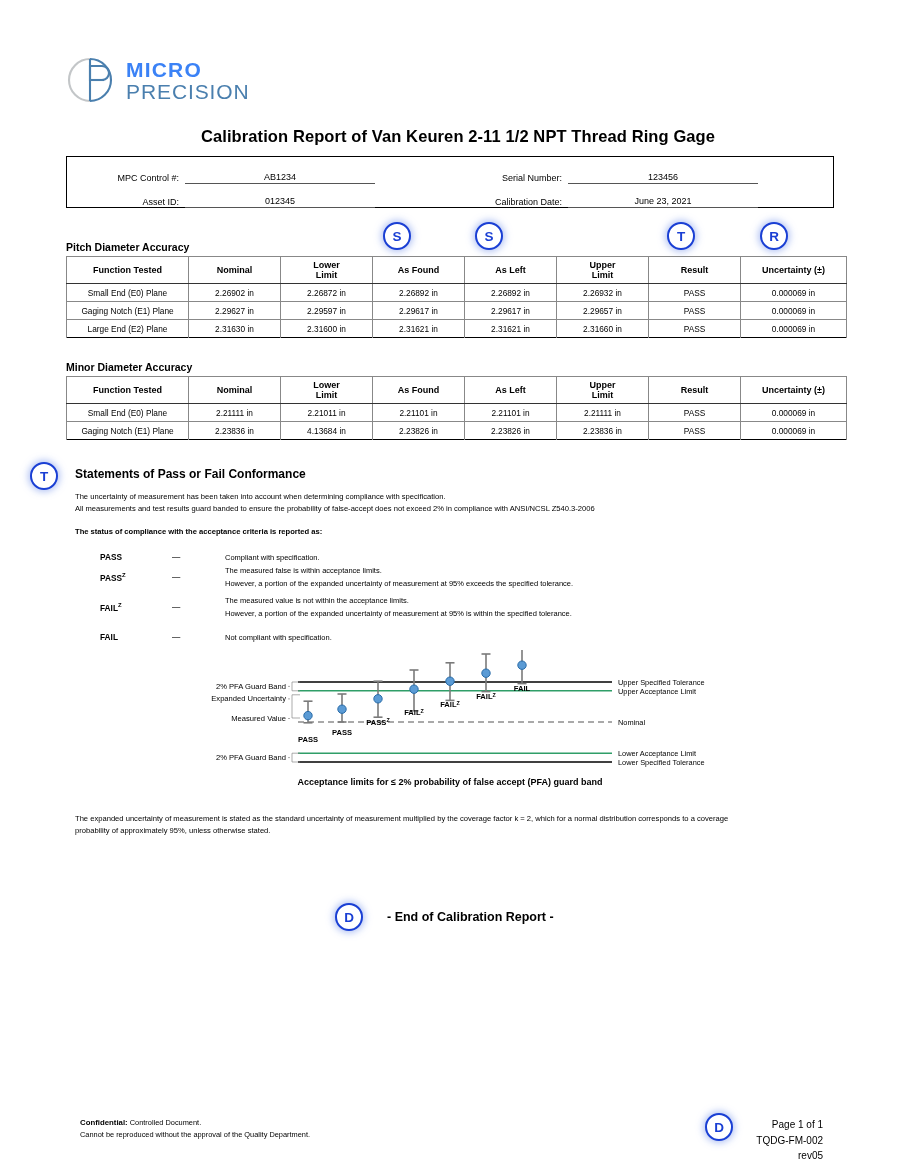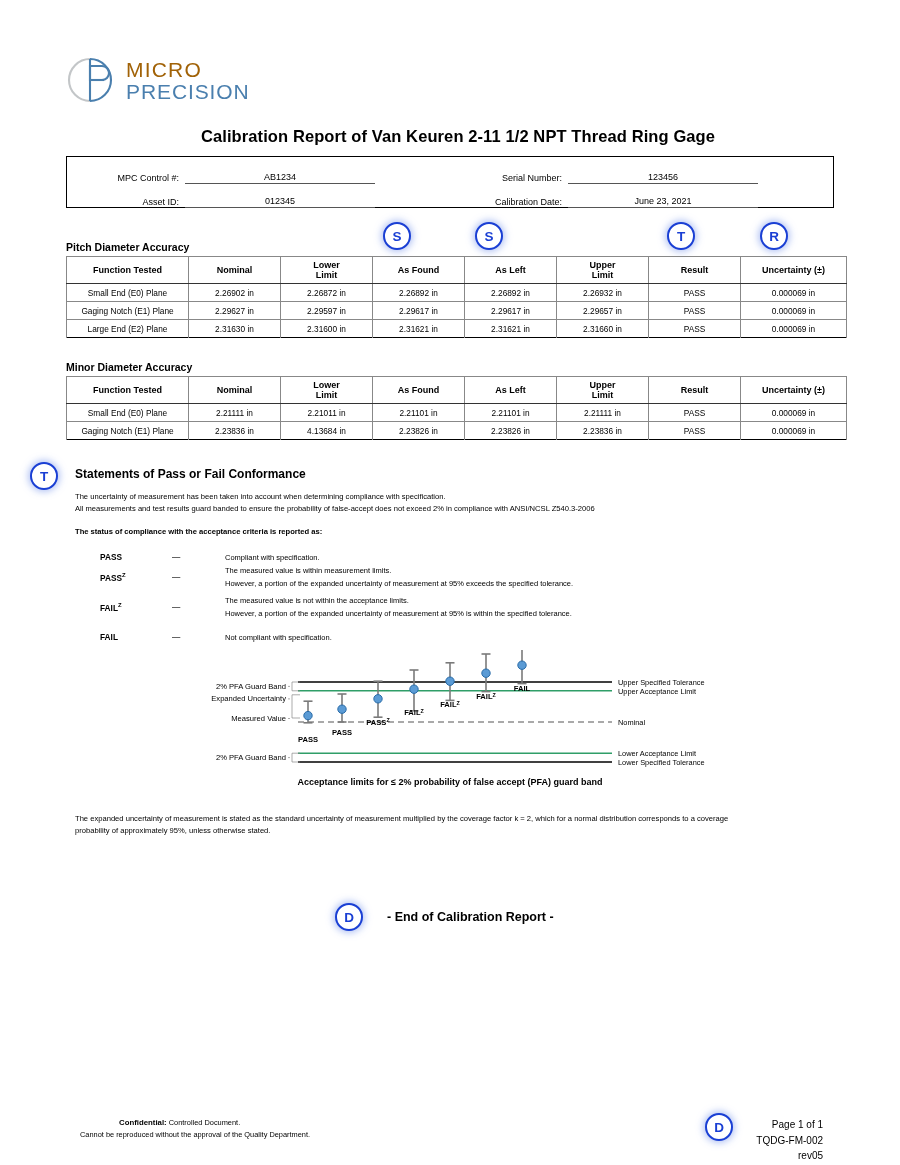--- a/index.html
+++ b/index.html
@@ -11,21 +11,21 @@
     color: #000000;
     position: relative;
     overflow: hidden;
   }
   .page { position: relative; width: 900px; height: 1165px; padding: 0; }
 
   
   .logo-wrap { position: absolute; left: 66px; top: 56px; display: flex; align-items: center; gap: 12px; }
   .logo-mark { width: 48px; height: 48px; position: relative; }
   .logo-text { line-height: 1.0; }
-  .logo-micro { font-size: 21px; letter-spacing: 1.2px; color: #a16207; font-weight: 400; }
+  .logo-micro { font-size: 21px; letter-spacing: 1.2px; color: #3b82f6; font-weight: 700; }
   .logo-precision { font-size: 21px; letter-spacing: 0.9px; color: #4a7fae; font-weight: 400; margin-top: 1px; }
 
   
   .doc-title {
     position: absolute; left: 8px; top: 127px; width: 900px;
     text-align: center; font-size: 16.5px; font-weight: bold; letter-spacing: 0.1px;
   }
 
   
   .info-box {
@@ -91,21 +91,21 @@
 
   
   .foot-p { position: absolute; font-size: 7.6px; line-height: 1.45; }
 
   
   .end-wrap { position: absolute; left: 335px; top: 903px; display: flex; align-items: center; gap: 9px; }
   .end-text { font-size: 12.5px; font-weight: bold; margin-left: 15px; }
 
   
   .pf-left { position: absolute; left: 80px; top: 1117px; font-size: 7.4px; line-height: 1.55; }
-  .pf-left b { font-size: 7.8px; margin-left: 39px; }
+  .pf-left b { font-size: 7.8px; }
   .pf-right { position: absolute; left: 748px; top: 1117px; font-size: 10px; line-height: 1.55; text-align: right; width: 75px; }
 </style>
 </head>
 <body>
 
 <div class="page">
 
   <div class="logo-wrap">
     <div class="logo-mark">
       <svg width="48" height="48" viewBox="0 0 48 48">
@@ -243,21 +243,21 @@
   <div class="conf-p" style="left:75px; top:492px;">The uncertainty of measurement has been taken into account when determining compliance with specification.</div>
   <div class="conf-p" style="left:75px; top:504px;">All measurements and test results guard banded to ensure the probability of false-accept does not exceed 2% in compliance with ANSI/NCSL Z540.3-2006</div>
   <div class="conf-bold" style="left:75px; top:527px;">The status of compliance with the acceptance criteria is reported as:</div>
 
   <div class="crit-term" style="left:100px; top:552px;"><span>PASS</span></div>
   <div class="crit-dash" style="left:172px; top:552px;">—</div>
   <div class="crit-def" style="left:225px; top:552px;">Compliant with specification.</div>
 
   <div class="crit-term" style="left:100px; top:572px;"><span>PASS</span><sup>Z</sup></div>
   <div class="crit-dash" style="left:172px; top:572px;">—</div>
-  <div class="crit-def" style="left:225px; top:565px;">The measured value is within measurement limits.</div>
+  <div class="crit-def" style="left:225px; top:565px;">The measured false is within acceptance limits.</div>
   <div class="crit-def" style="left:225px; top:578px;">However, a portion of the expanded uncertainty of measurement at 95% exceeds the specified tolerance.</div>
 
   <div class="crit-term" style="left:100px; top:602px;"><span>FAIL</span><sup>Z</sup></div>
   <div class="crit-dash" style="left:172px; top:602px;">—</div>
   <div class="crit-def" style="left:225px; top:595px;">The measured value is not within the acceptance limits.</div>
   <div class="crit-def" style="left:225px; top:608px;">However, a portion of the expanded uncertainty of measurement at 95% is within the specified tolerance.</div>
 
   <div class="crit-term" style="left:100px; top:632px;"><span>FAIL</span></div>
   <div class="crit-dash" style="left:172px; top:632px;">—</div>
   <div class="crit-def" style="left:225px; top:632px;">Not compliant with specification.</div>

